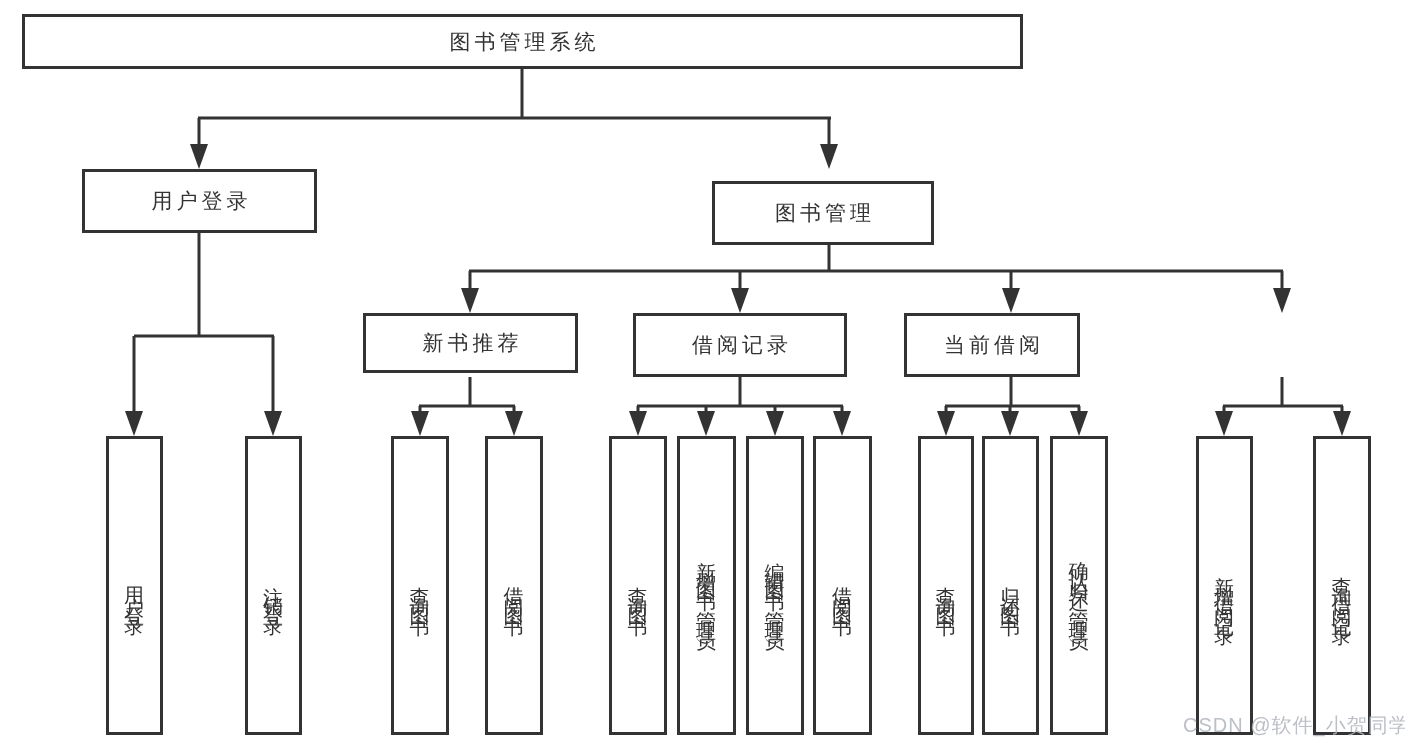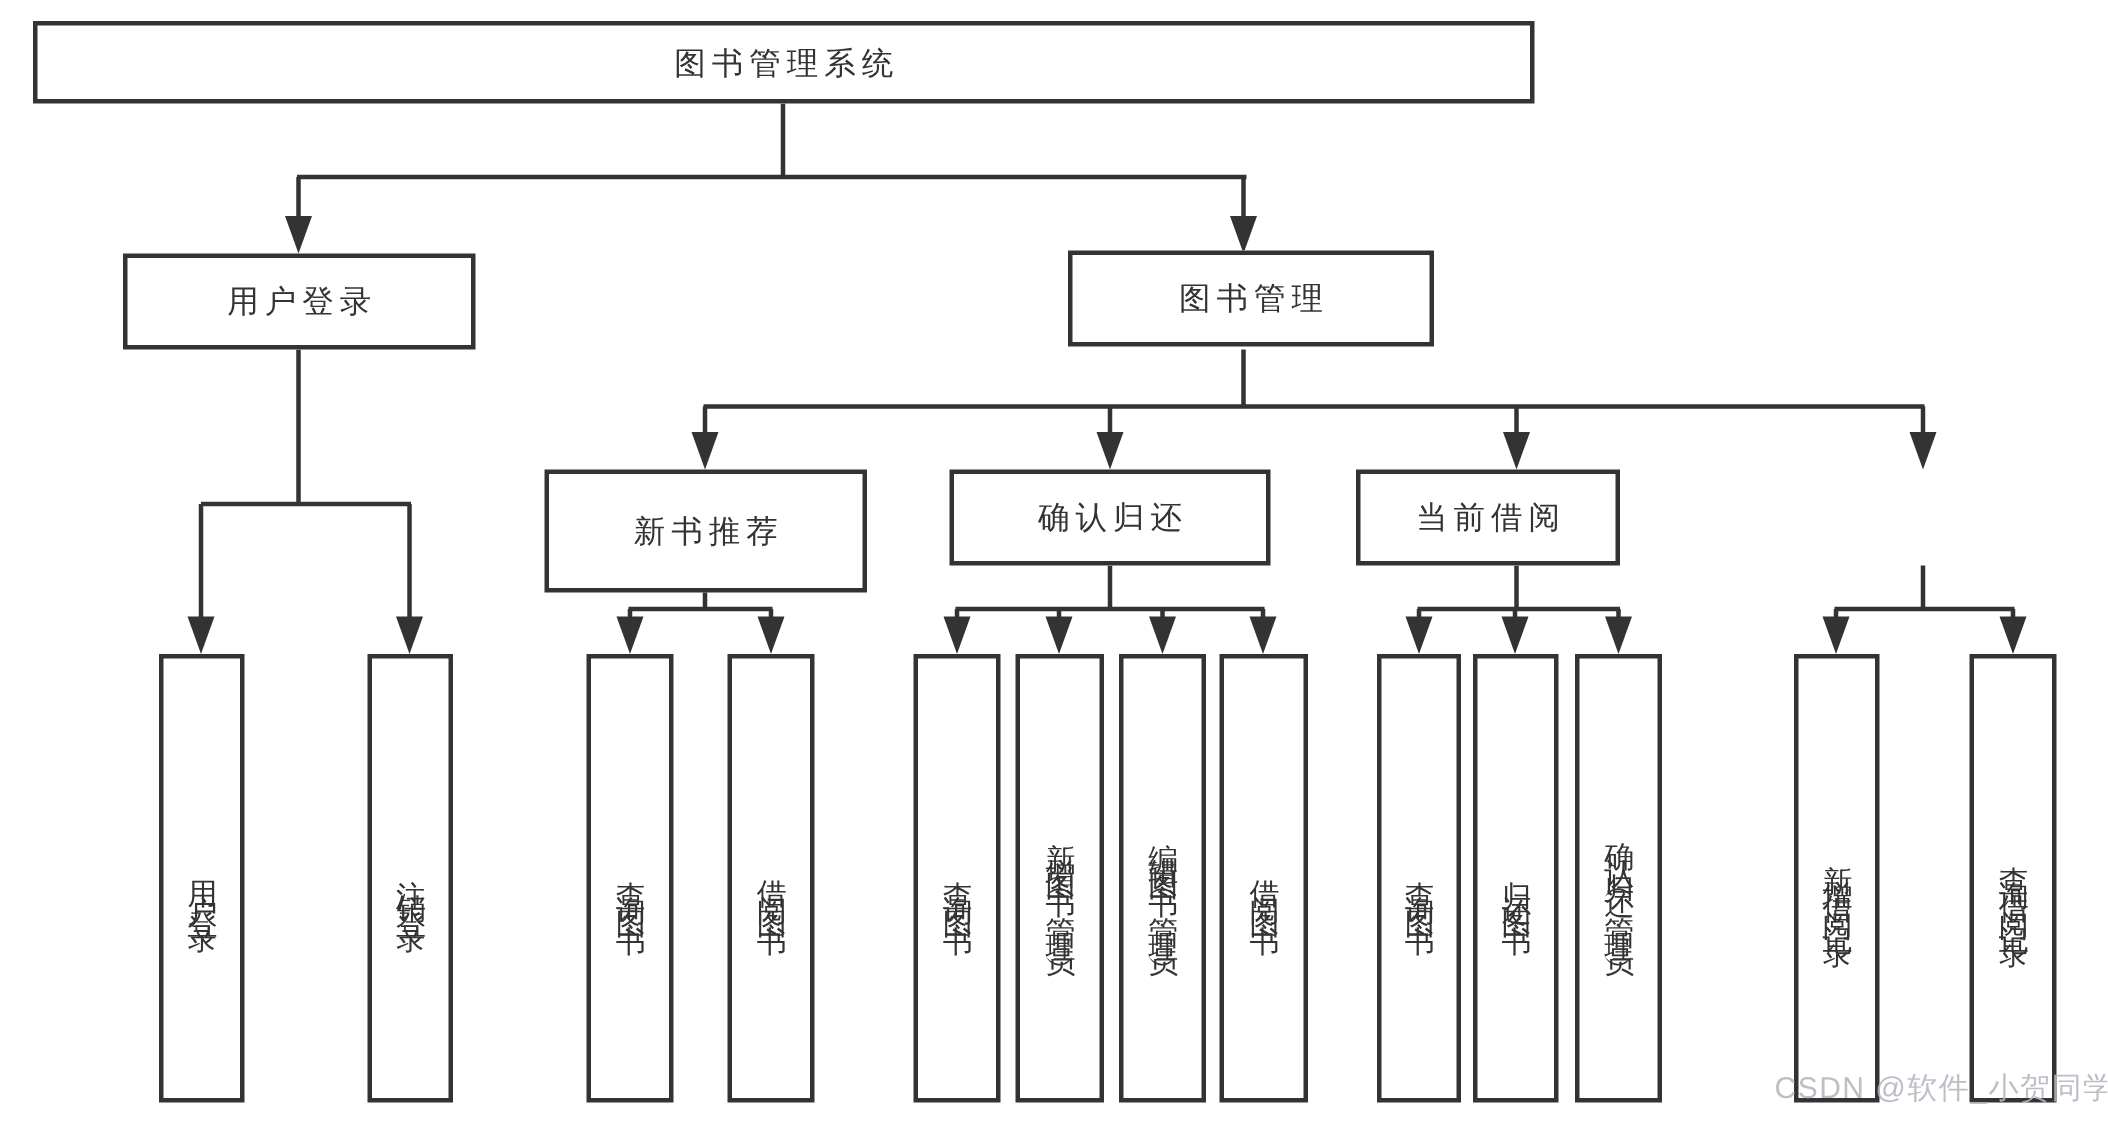--- a/index.html
+++ b/index.html
@@ -75,29 +75,29 @@
     </g>
   </svg>
 
   <div class="node hbox" style="left:22px;top:14px;width:1001px;height:55px">
     <span class="lbl">图书管理系统</span>
   </div>
 
   <div class="node hbox" style="left:82px;top:169px;width:235px;height:64px">
     <span class="lbl">用户登录</span>
   </div>
-  <div class="node hbox" style="left:712px;top:167px;width:244px;height:64px">
+  <div class="node hbox" style="left:712px;top:181px;width:222px;height:64px">
     <span class="lbl">图书管理</span>
   </div>
 
-  <div class="node hbox" style="left:363px;top:313px;width:215px;height:82px">
+  <div class="node hbox" style="left:363px;top:313px;width:215px;height:60px">
     <span class="lbl">新书推荐</span>
   </div>
   <div class="node hbox" style="left:633px;top:313px;width:214px;height:64px">
-    <span class="lbl">确认归还</span>
+    <span class="lbl">借阅记录</span>
   </div>
   <div class="node hbox" style="left:904px;top:313px;width:176px;height:64px">
     <span class="lbl">当前借阅</span>
   </div>
 
   <div class="node vbox" style="left:106px;top:436px;width:57px;height:299px">
     <span class="lbl">用户登录</span>
   </div>
   <div class="node vbox" style="left:245px;top:436px;width:57px;height:299px">
     <span class="lbl">注销登录</span>

